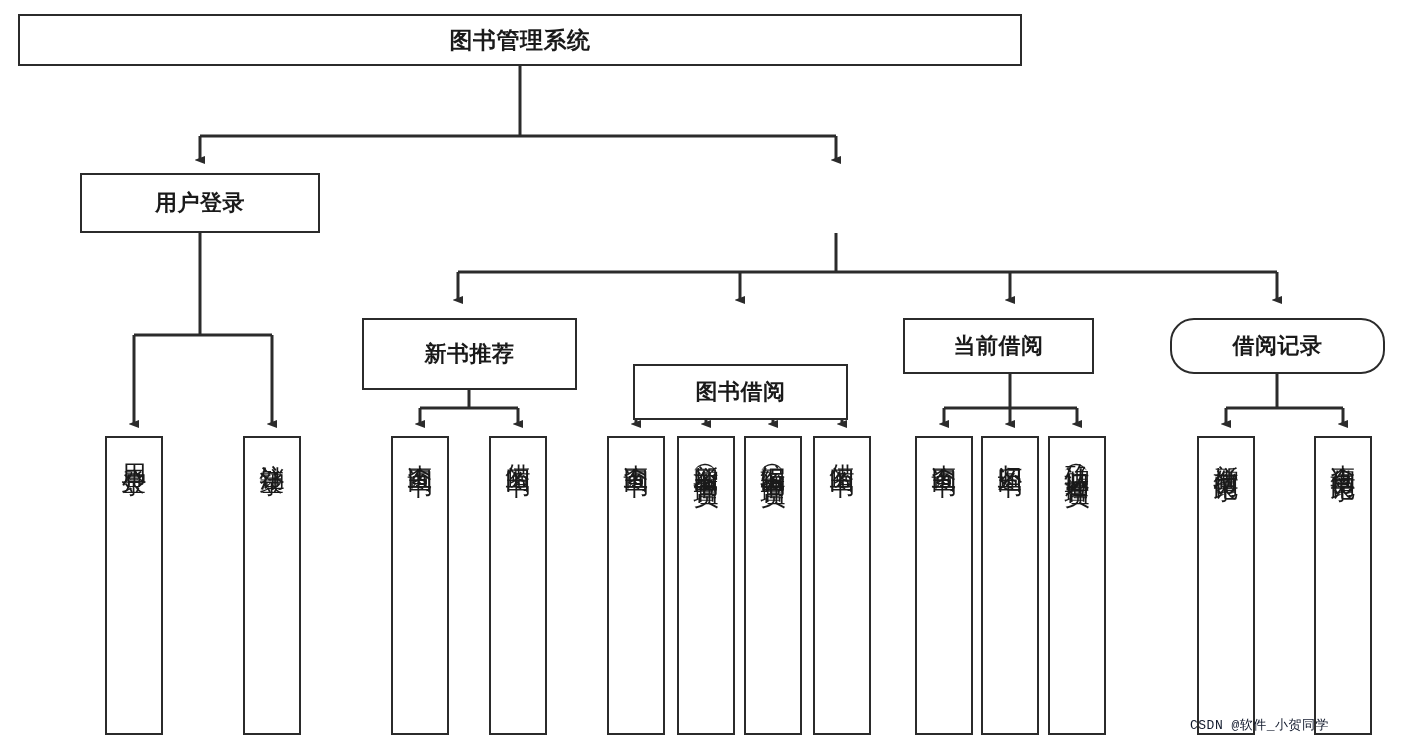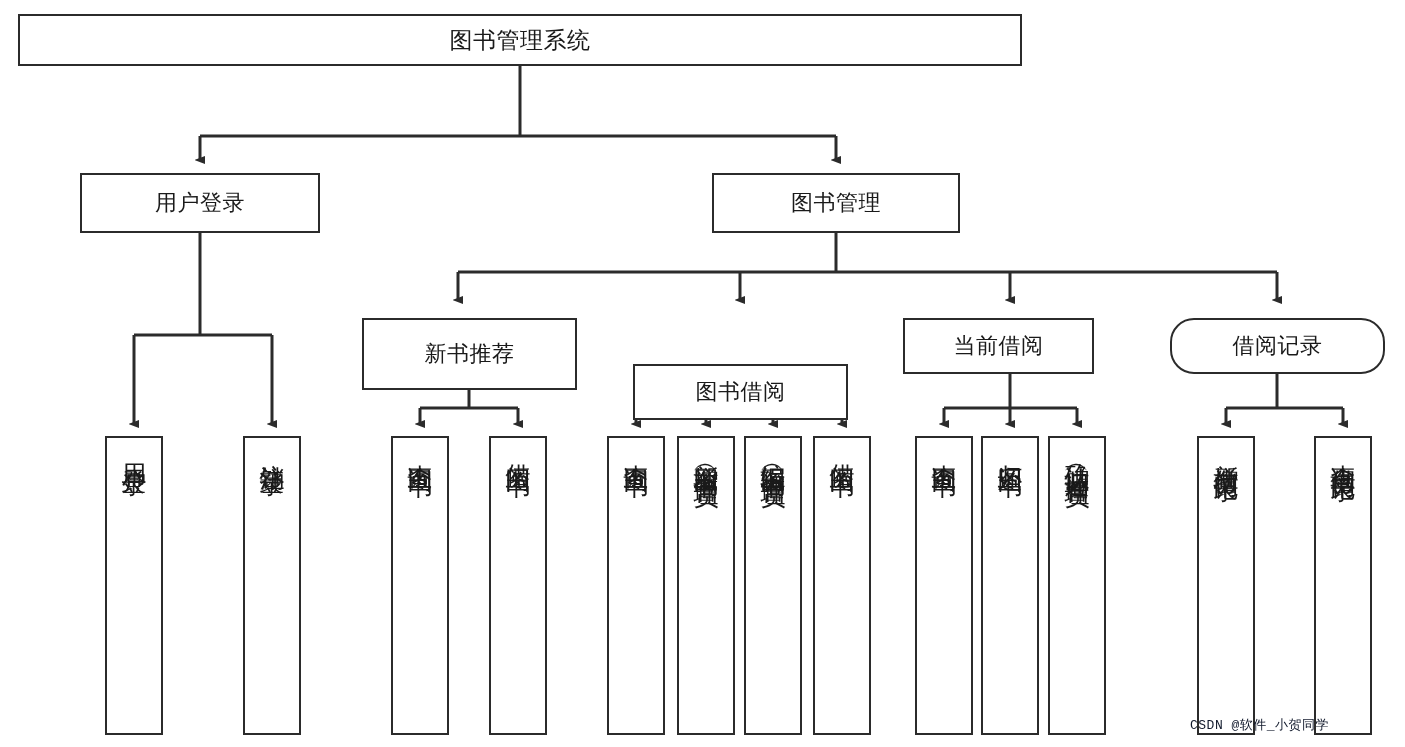--- a/index.html
+++ b/index.html
@@ -35,20 +35,21 @@
     justify-content: center;
   }
   .node-label {
     color: #1a1a1a;
     letter-spacing: 0.5px;
     line-height: 1.15;
     white-space: nowrap;
   }
   .h-node .node-label {
     font-size: 22px;
+    font-weight: bold;
   }
   .node.root .node-label {
     font-size: 23px;
   }
   
   .v-node {
     align-items: flex-start;
     padding-top: 6px;
   }
   .v-node .node-label {
@@ -127,23 +128,20 @@
   </svg>
 
   <div class="node root h-node" style="left:18px; top:14px; width:1004px; height:52px;">
     <span class="node-label">图书管理系统</span>
   </div>
 
   <div class="node h-node" style="left:80px; top:173px; width:240px; height:60px;">
     <span class="node-label">用户登录</span>
   </div>
 
-  <div class="node h-node" style="left:712px; top:173px; width:248px; height:60px;">
-    <span class="node-label">图书管理</span>
-  </div>
 
   <div class="node h-node" style="left:362px; top:318px; width:215px; height:72px;text-align:center;">
     <span class="node-label">新书推荐</span>
   </div>
 
   <div class="node h-node" style="left:633px; top:318px; width:215px; height:56px;margin-top:46px;">
     <span class="node-label">图书借阅</span>
   </div>
 
   <div class="node h-node" style="left:903px; top:318px; width:191px; height:56px;">

